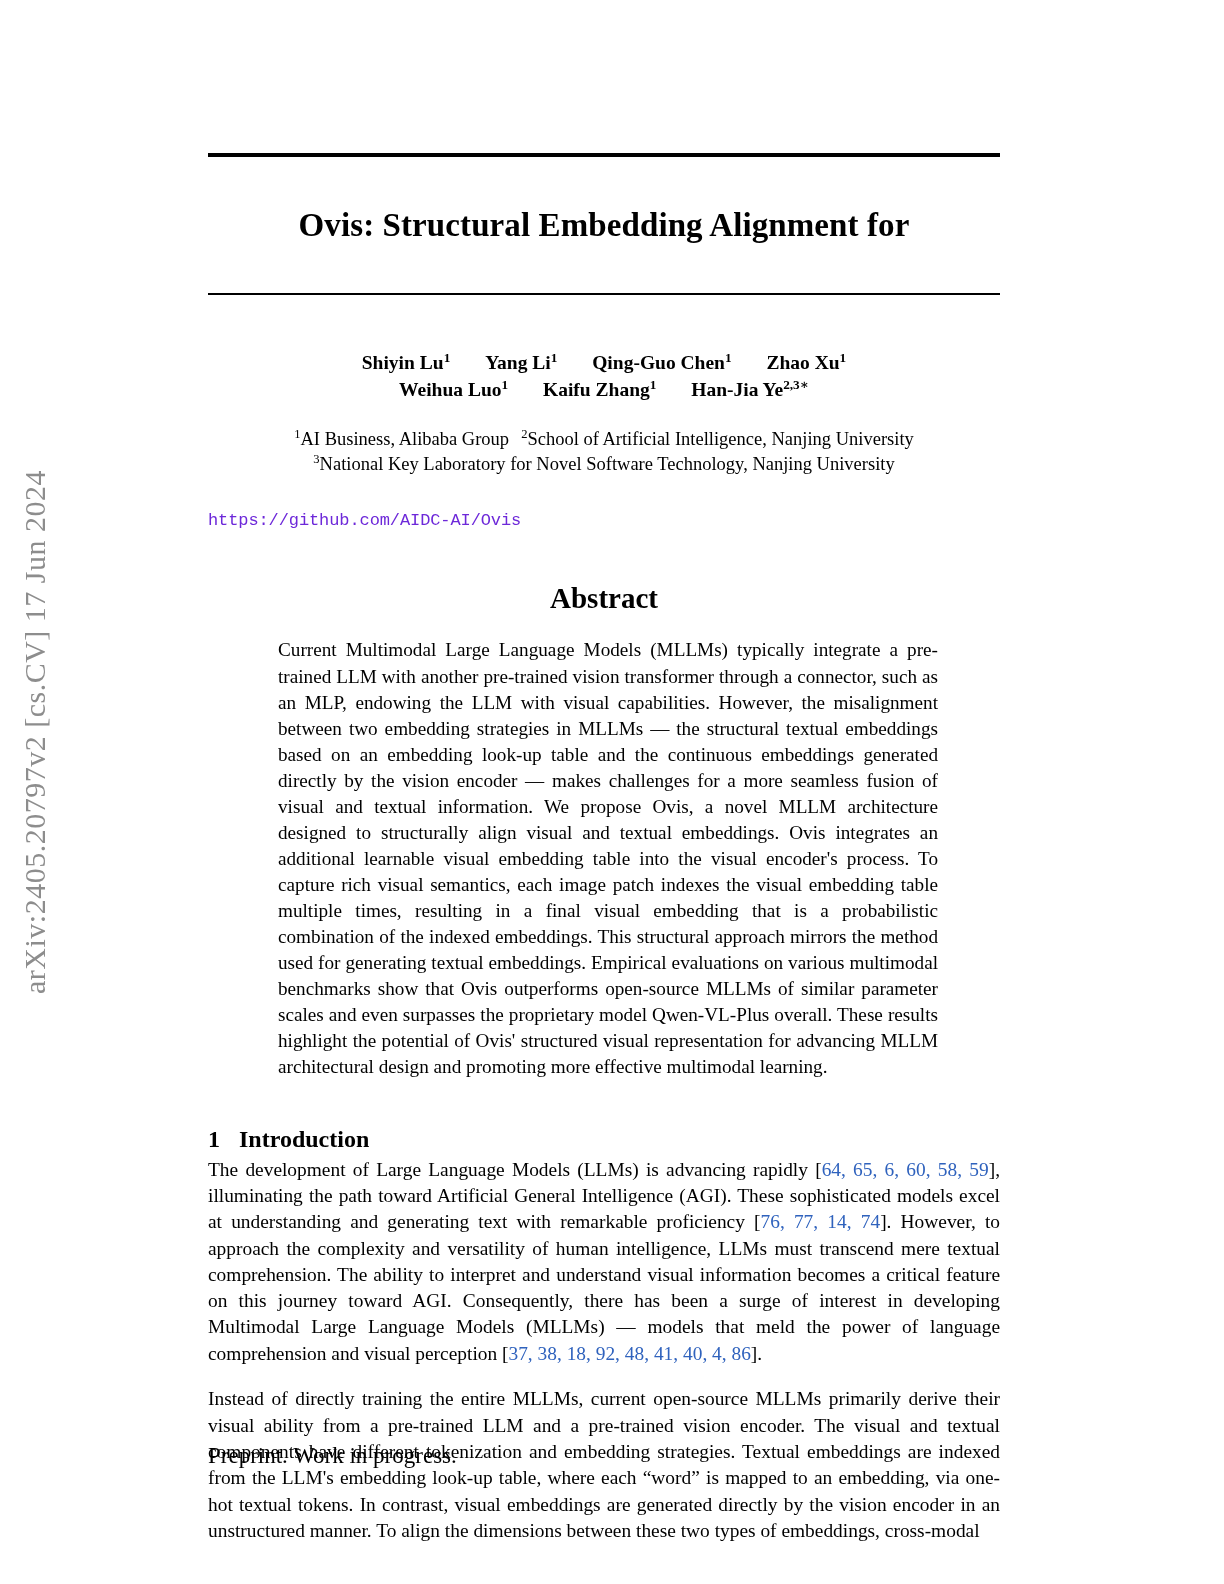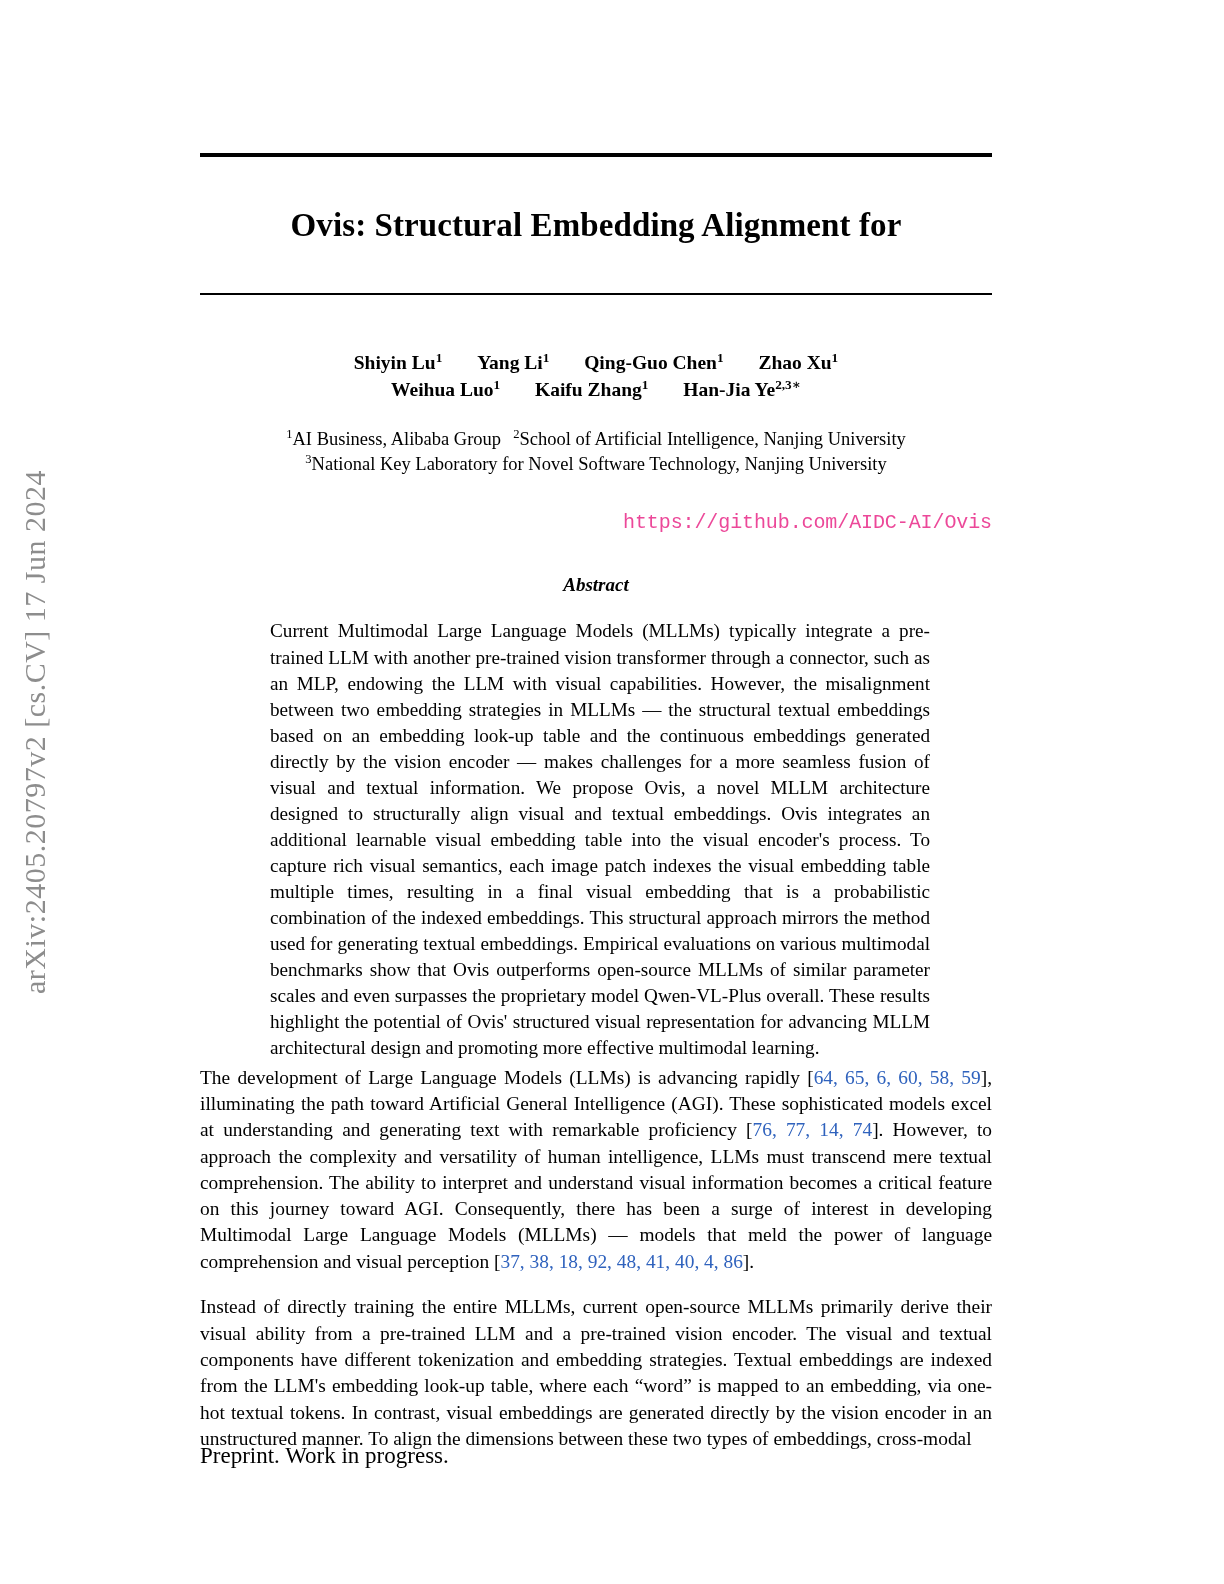--- a/index.html
+++ b/index.html
@@ -37,21 +37,21 @@
     font-size: 30px;
     letter-spacing: 0.5px;
     color: #8d8d8d;
     white-space: nowrap;
     padding-left: 120px;
   }
 
   
   .page {
     position: absolute;
-    left: 200px;
+    left: 208px;
     top: 0;
     width: 792px;
     height: 1584px;
   }
 
   .rule-thick {
     height: 4px;
     background: #000;
     margin-top: 153px;
   }
@@ -87,35 +87,34 @@
     text-align: center;
     font-size: 18.5px;
     line-height: 1.36;
     margin-top: 23px;
     font-weight: normal;
   }
   .affils .aff { white-space: nowrap; }
   .aff-sep { display: inline-block; width: 12px; }
 
   .url-line {
-    text-align: right;
+    text-align: left;
     margin-top: 34px;
     font-family: "Liberation Mono", "DejaVu Sans Mono", monospace;
-    font-size: 20px;
-    color: #ec4899;
+    font-size: 17px;
+    color: #6d28d9;
     letter-spacing: -0.1px;
   }
 
   
   .abstract-head {
     text-align: center;
-    font-size: 19px;
-    font-weight: bold;
-    margin-top: 40px;
-    font-style: italic;
+    font-size: 29px;
+    font-weight: bold;
+    margin-top: 52px;
   }
   .abstract-body {
     margin: 22px 62px 0 70px;
     font-size: 19.2px;
     line-height: 1.355;
     text-align: justify;
     text-justify: inter-word;
     hyphens: manual;
   }
 
@@ -185,20 +184,23 @@
     </div>
   </div>
 
   <div class="url-line">
     <span>https://github.com/AIDC-AI/Ovis</span>
   </div>
 
   <div class="abstract-head">Abstract</div>
   <div class="abstract-body">Current Multimodal Large Language Models (MLLMs) typically integrate a pre-trained LLM with another pre-trained vision transformer through a connector, such as an MLP, endowing the LLM with visual capabilities. However, the misalignment between two embedding strategies in MLLMs — the structural textual embeddings based on an embedding look-up table and the continuous embeddings generated directly by the vision encoder — makes challenges for a more seamless fusion of visual and textual information. We propose Ovis, a novel MLLM architecture designed to structurally align visual and textual embeddings. Ovis integrates an additional learnable visual embedding table into the visual encoder's process. To capture rich visual semantics, each image patch indexes the visual embedding table multiple times, resulting in a final visual embedding that is a probabilistic combination of the indexed embeddings. This structural approach mirrors the method used for generating textual embeddings. Empirical evaluations on various multimodal benchmarks show that Ovis outperforms open-source MLLMs of similar parameter scales and even surpasses the proprietary model Qwen-VL-Plus overall. These results highlight the potential of Ovis' structured visual representation for advancing MLLM architectural design and promoting more effective multimodal learning.</div>
 
+  <div class="section-head">
+    <span class="num">1</span><span>Introduction</span>
+  </div>
 
   <p class="para"><span>The development of Large Language Models (LLMs) is advancing rapidly [</span><span class="cite">64, 65, 6, 60, 58, 59</span><span>], illuminating the path toward Artificial General Intelligence (AGI). These sophisticated models excel at understanding and generating text with remarkable proficiency [</span><span class="cite">76, 77, 14, 74</span><span>]. However, to approach the complexity and versatility of human intelligence, LLMs must transcend mere textual comprehension. The ability to interpret and understand visual information becomes a critical feature on this journey toward AGI. Consequently, there has been a surge of interest in developing Multimodal Large Language Models (MLLMs) — models that meld the power of language comprehension and visual perception [</span><span class="cite">37, 38, 18, 92, 48, 41, 40, 4, 86</span><span>].</span></p>
 
   <p class="para tight">Instead of directly training the entire MLLMs, current open-source MLLMs primarily derive their visual ability from a pre-trained LLM and a pre-trained vision encoder. The visual and textual components have different tokenization and embedding strategies. Textual embeddings are indexed from the LLM's embedding look-up table, where each “word” is mapped to an embedding, via one-hot textual tokens. In contrast, visual embeddings are generated directly by the vision encoder in an unstructured manner. To align the dimensions between these two types of embeddings, cross-modal</p>
 
   <div class="preprint">Preprint. Work in progress.</div>
 
 </div>
 
 </body></html>

